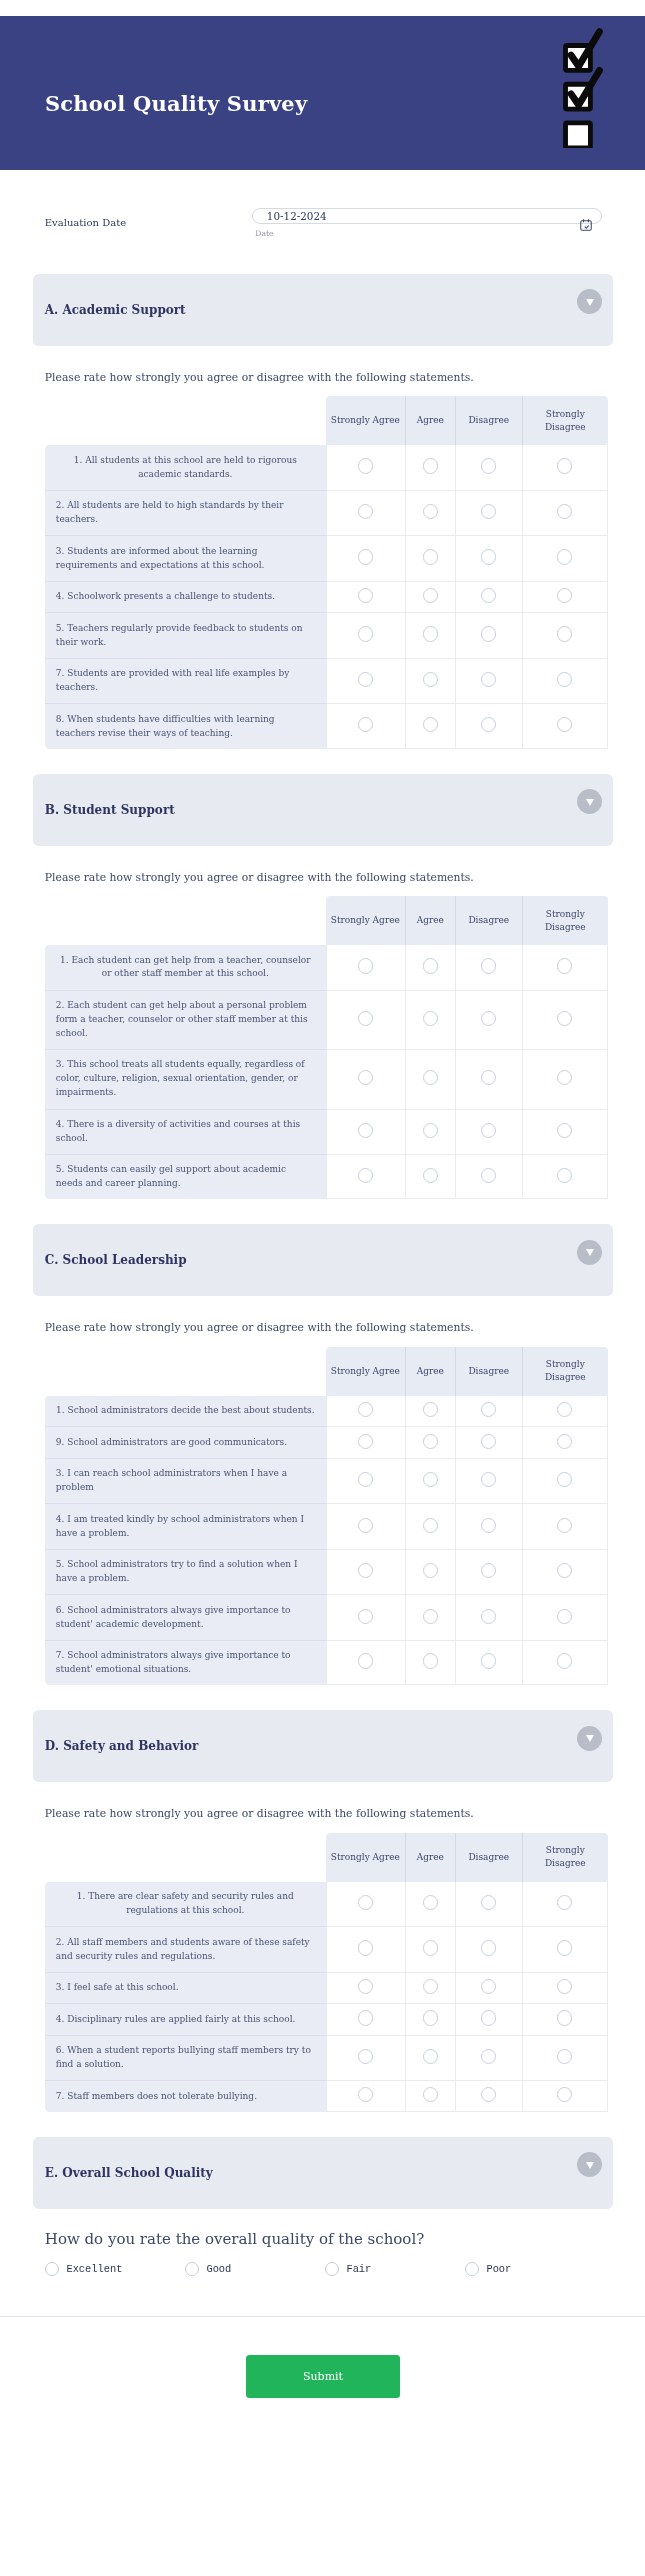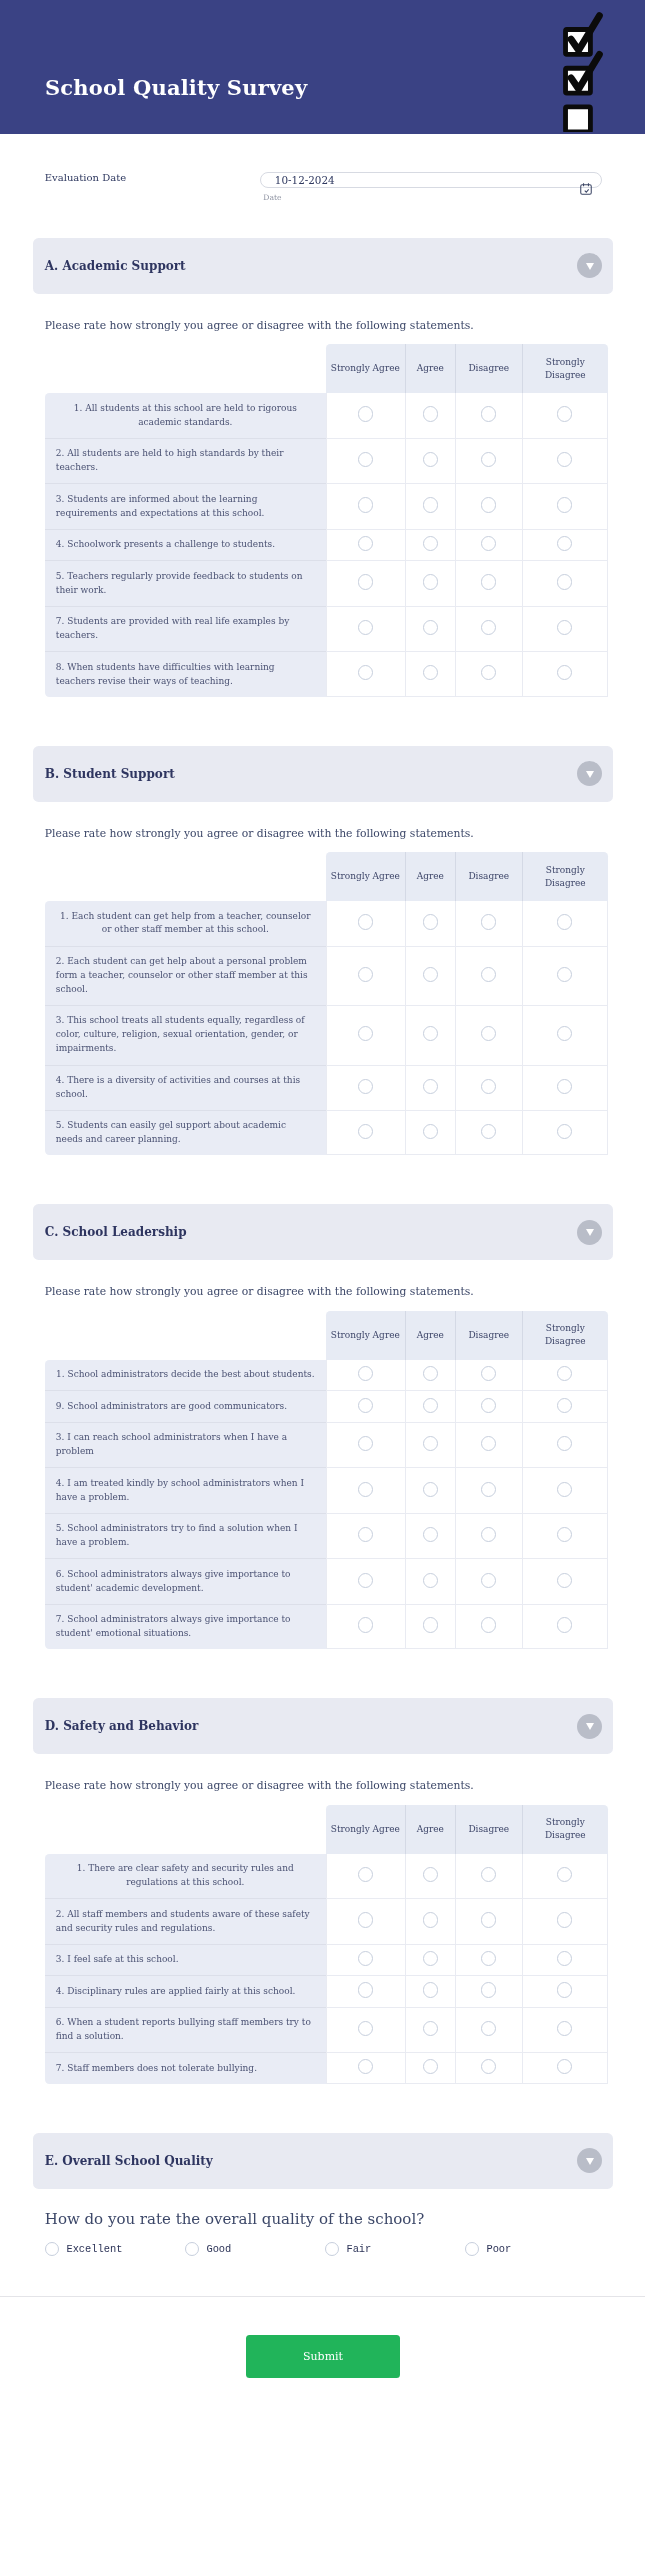--- a/index.html
+++ b/index.html
@@ -16,46 +16,46 @@
   }
   *{box-sizing:border-box;margin:0;padding:0;}
   html,body{background:#fff;}
   body{
     width:646px;height:2576px;overflow:hidden;position:relative;
     font-family:"DejaVu Serif","Liberation Serif",serif;
     color:var(--body-text);
   }
   
   .app-header{
-    height:134px;background:var(--header-bg);position:relative;
+    height:154px;background:var(--header-bg);position:relative;margin-top:16px;
   }
   .app-header h1{
     position:absolute;left:45px;top:75px;
     color:#fff;font-size:21px;font-weight:700;letter-spacing:0.2px;
   }
   .checklist{position:absolute;right:39px;top:9.7px;}
   
   main{padding:0 33px;}
   .date-row{
-    margin:38px 11px 0 11.8px;display:flex;align-items:flex-start;gap:8px;
+    margin:38px 11px 0 11.8px;display:flex;align-items:center;
   }
   .date-label{width:207px;flex:none;font-size:10px;color:#2f3960;}
   .date-input-wrap{flex:1;position:relative;}
   .date-input{
     width:100%;height:16px;border:0.7px solid #d7dae2;border-radius:14px;
     font-family:inherit;font-size:10.4px;color:#2f3960;padding:0 28px 0 14px;
     background:#fff;outline:none;
   }
   .cal-icon{position:absolute;right:9px;top:9.7px;}
   .date-sublabel{font-size:7.6px;color:#8f94a3;margin:4.9px 0 0 3.5px;}
   
-  .survey-section{margin-top:49px;}
+  .survey-section{margin-top:25px;}
   .survey-section.first{margin-top:36px;}
   .section-header{
-    height:56px;background:var(--section-header-bg);border-radius:5.6px;
+    height:72px;background:var(--section-header-bg);border-radius:5.6px;
     display:flex;align-items:center;position:relative;cursor:pointer;
   }
   .section-header h2{
     margin-left:11.8px;font-size:12px;font-weight:700;color:var(--title-text);
   }
   .collapse-btn{
     position:absolute;right:11px;top:15.3px;width:25px;height:25px;border-radius:50%;
     background:#b9bdc8;display:flex;align-items:center;justify-content:center;
   }
   .collapse-btn .tri{

